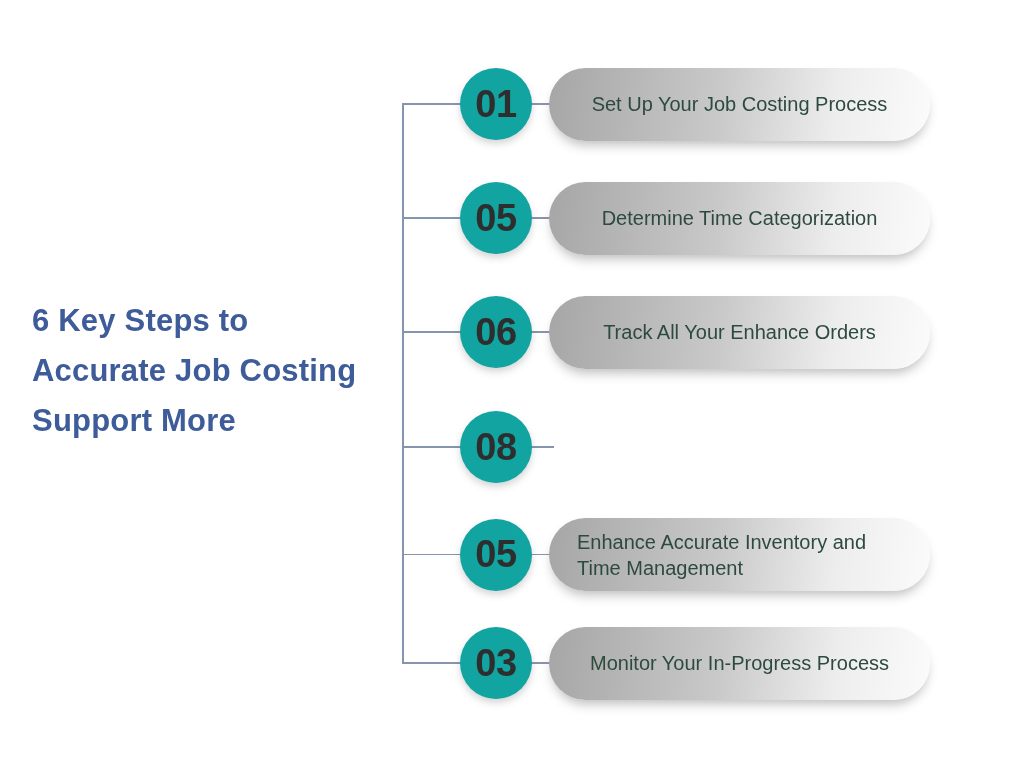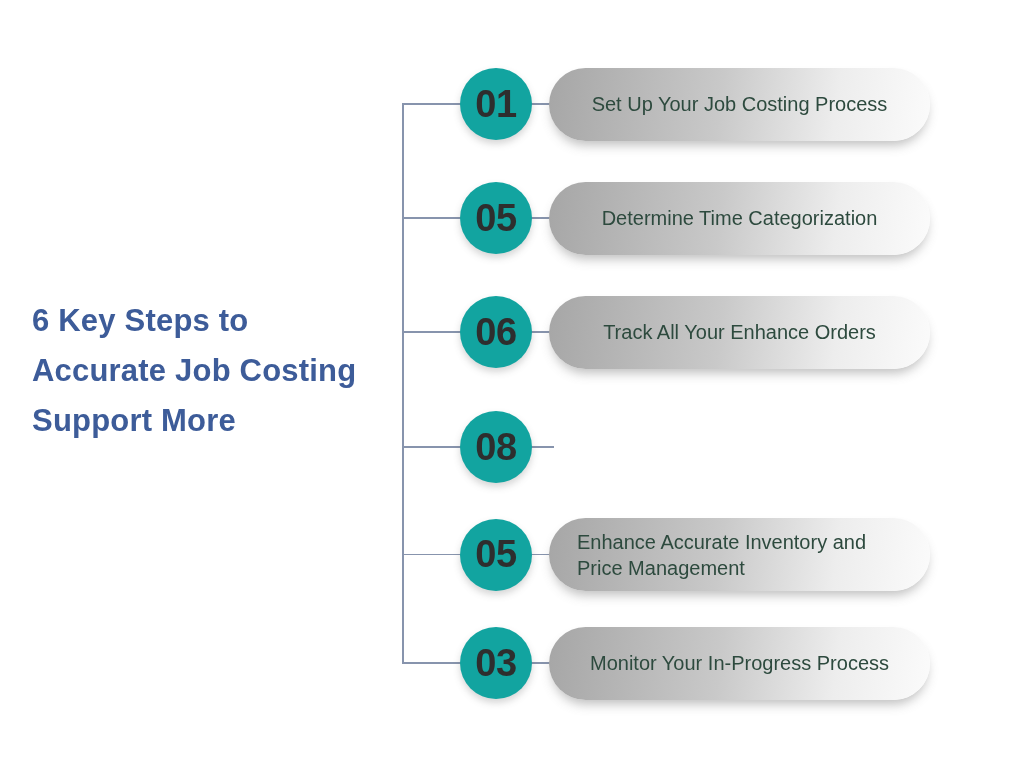--- a/index.html
+++ b/index.html
@@ -143,21 +143,21 @@
       <span class="num">08</span>
     </div>
   </div>
 
   <div class="row" style="top:518px">
     <div class="hline"></div>
     <div class="circle">
       <span class="num">05</span>
     </div>
     <div class="pill">
-      <span class="label">Enhance Accurate Inventory and Price Management</span>
+      <span class="label">Enhance Accurate Inventory and Time Management</span>
     </div>
   </div>
 
   <div class="row" style="top:626.5px">
     <div class="hline"></div>
     <div class="circle">
       <span class="num">03</span>
     </div>
     <div class="pill">
       <span class="label">Monitor Your In-Progress Process</span>

